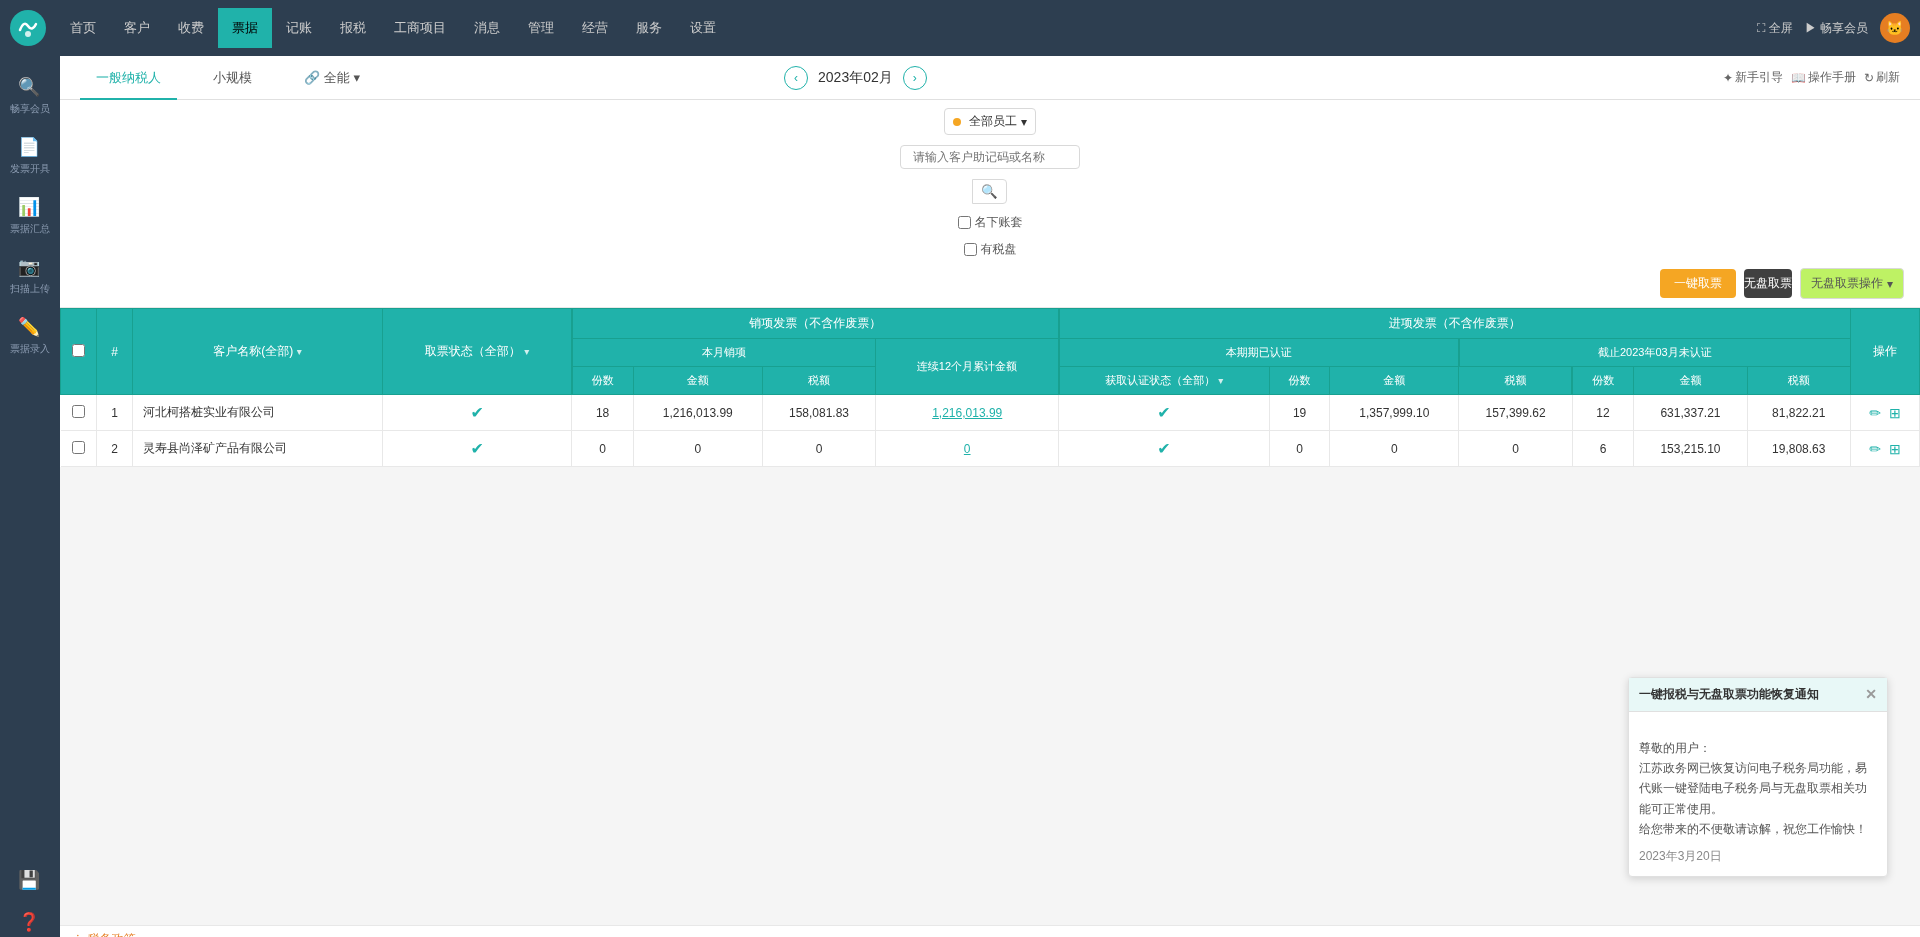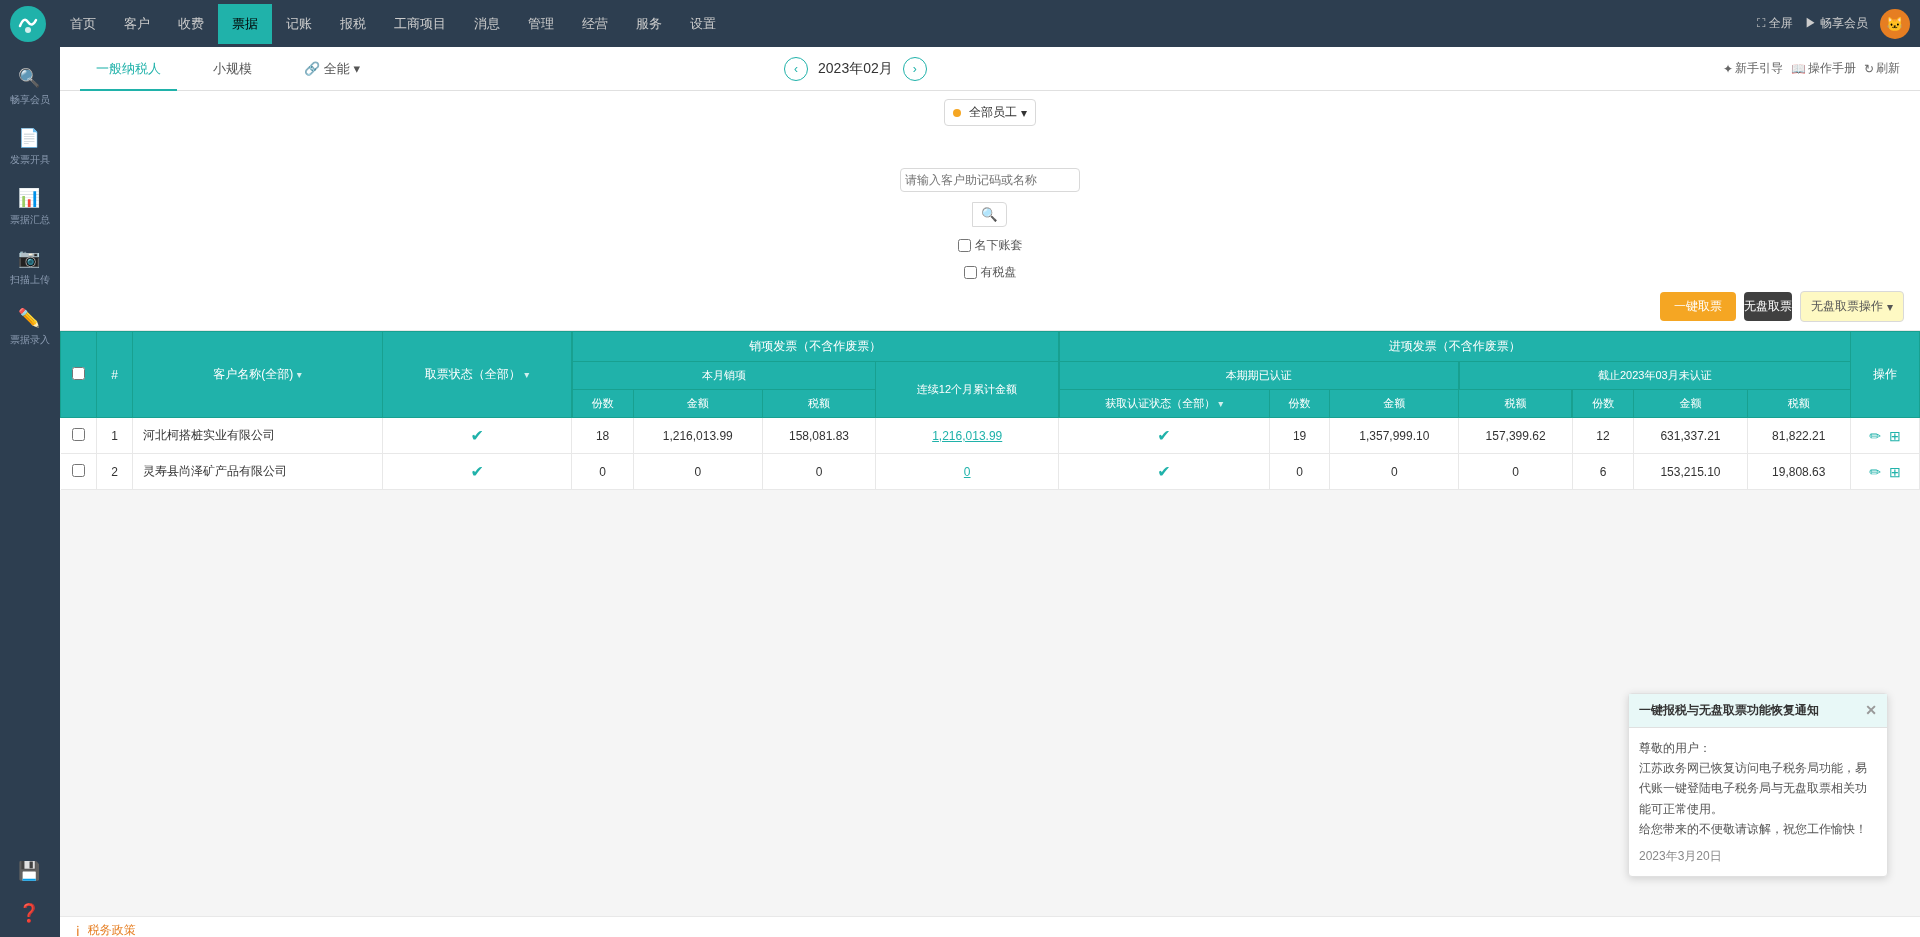--- a/index.html
+++ b/index.html
@@ -2,21 +2,21 @@
 <html><head>
   <meta charset="utf-8">
   <style>
     * { box-sizing: border-box; margin: 0; padding: 0; }
     body { font-family: 'Microsoft YaHei', sans-serif; font-size: 12px; background: #f5f5f5; color: #333; overflow: hidden; }
 
     
     .top-nav {
       display: flex; align-items: center;
       background: #2d3e50;
-      height: 47px; padding: 0 10px;
+      height: 56px; padding: 0 10px;
       color: #ccc; position: relative; z-index: 100;
     }
     .top-nav .logo { width: 36px; height: 36px; margin-right: 10px; }
     .top-nav .logo svg { width: 100%; height: 100%; }
     .nav-items { display: flex; align-items: center; flex: 1; }
     .nav-item {
       padding: 0 14px; height: 40px; line-height: 40px;
       cursor: pointer; color: #ccc; font-size: 13px;
       transition: background 0.2s;
     }
@@ -65,33 +65,33 @@
       border-bottom: 1px solid #e8e8e8;
       flex-direction: column;
     }
     .staff-select {
       display: flex; align-items: center; gap: 4px;
       border: 1px solid #d9d9d9; border-radius: 4px; padding: 4px 8px;
       font-size: 12px; cursor: pointer; background: #fff;
     }
     .staff-select .dot { width: 8px; height: 8px; border-radius: 50%; background: #f5a623; margin-right: 4px; }
     .search-input {
-      border: 1px solid #d9d9d9; border-radius: 4px; padding: 4px 4px;
-      font-size: 12px; width: 180px; outline: none; margin-top: 32px;
+      border: 1px solid #d9d9d9; border-radius: 4px; padding: 4px 12px;
+      font-size: 12px; width: 180px; outline: none;
     }
     .search-btn {
       background: none; border: 1px solid #d9d9d9; border-radius: 0 4px 4px 0;
       padding: 4px 8px; cursor: pointer; margin-left: -1px;
     }
     .checkbox-label { display: flex; align-items: center; gap: 4px; font-size: 12px; color: #555; cursor: pointer; }
     .checkbox-label input { cursor: pointer; }
     .toolbar-right { margin-left: auto; display: flex; align-items: center; gap: 8px; }
     .btn-primary { background: #f5a623; color: #fff; border: none; border-radius: 4px; padding: 6px 14px; font-size: 12px; cursor: pointer; }
     .btn-danger { background: #404040; color: #fff; border: none; border-radius: 4px; padding: 6px 0; font-size: 12px; cursor: pointer; }
-    .btn-ops { background: #fef9c3; color: #555; border: 1px solid #d9d9d9; border-radius: 4px; padding: 6px 10px; font-size: 12px; cursor: pointer; display: flex; align-items: center; gap: 4px; }
+    .btn-ops { background: #bef264; color: #555; border: 1px solid #d9d9d9; border-radius: 4px; padding: 6px 10px; font-size: 12px; cursor: pointer; display: flex; align-items: center; gap: 4px; }
 
     
     .table-container { flex: 1; overflow: auto; padding: 0; background: #fff; margin: 0; }
     table { width: 100%; border-collapse: collapse; font-size: 12px; }
     thead tr th {
       background: #20b2aa; color: #fff; text-align: center;
       padding: 6px 8px; border: 1px solid #18a090; font-weight: normal;
       white-space: nowrap;
     }
     thead tr.sub-header th {
@@ -116,21 +116,21 @@
       border: 1px solid #e0e0e0; border-radius: 4px;
       box-shadow: 0 2px 8px rgba(0,0,0,0.15);
       font-size: 12px; z-index: 999;
     }
     .notif-header {
       background: #e8f8f7; padding: 8px 10px;
       display: flex; align-items: center; justify-content: space-between;
       border-bottom: 1px solid #e0e0e0; font-weight: bold; color: #333; font-size: 12px;
     }
     .notif-close { cursor: pointer; color: #999; font-size: 14px; }
-    .notif-body { padding: 10px; line-height: 1.7; color: #555; }
+    .notif-body { padding: 10px; line-height: 1.7; color: #555; margin-top: 16px; }
     .notif-date { color: #888; margin-top: 6px; }
 
     
     .bottom-bar {
       background: #fff; border-top: 1px solid #e8e8e8;
       padding: 4px 16px; display: flex; align-items: center; gap: 8px;
       font-size: 12px; color: #e67e22; cursor: pointer;
     }
     .bottom-bar .tax-icon { font-size: 14px; }
 

